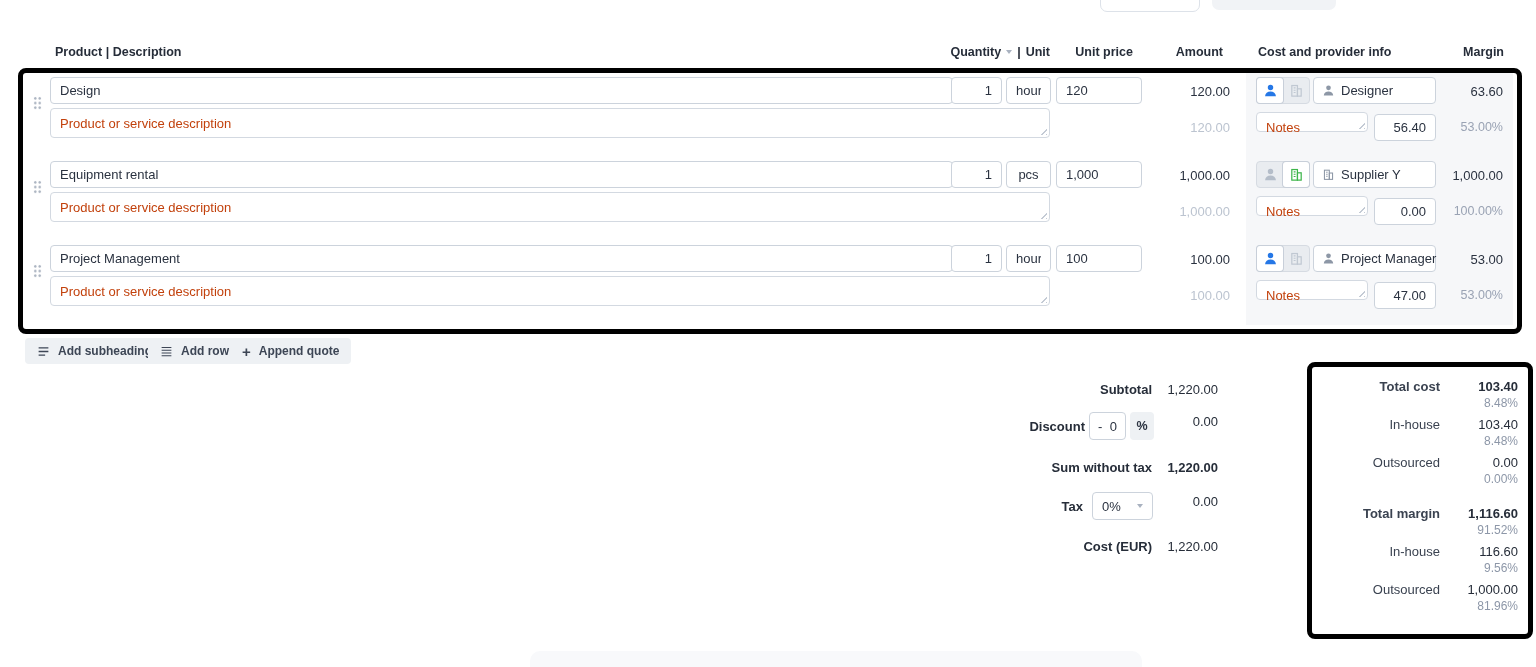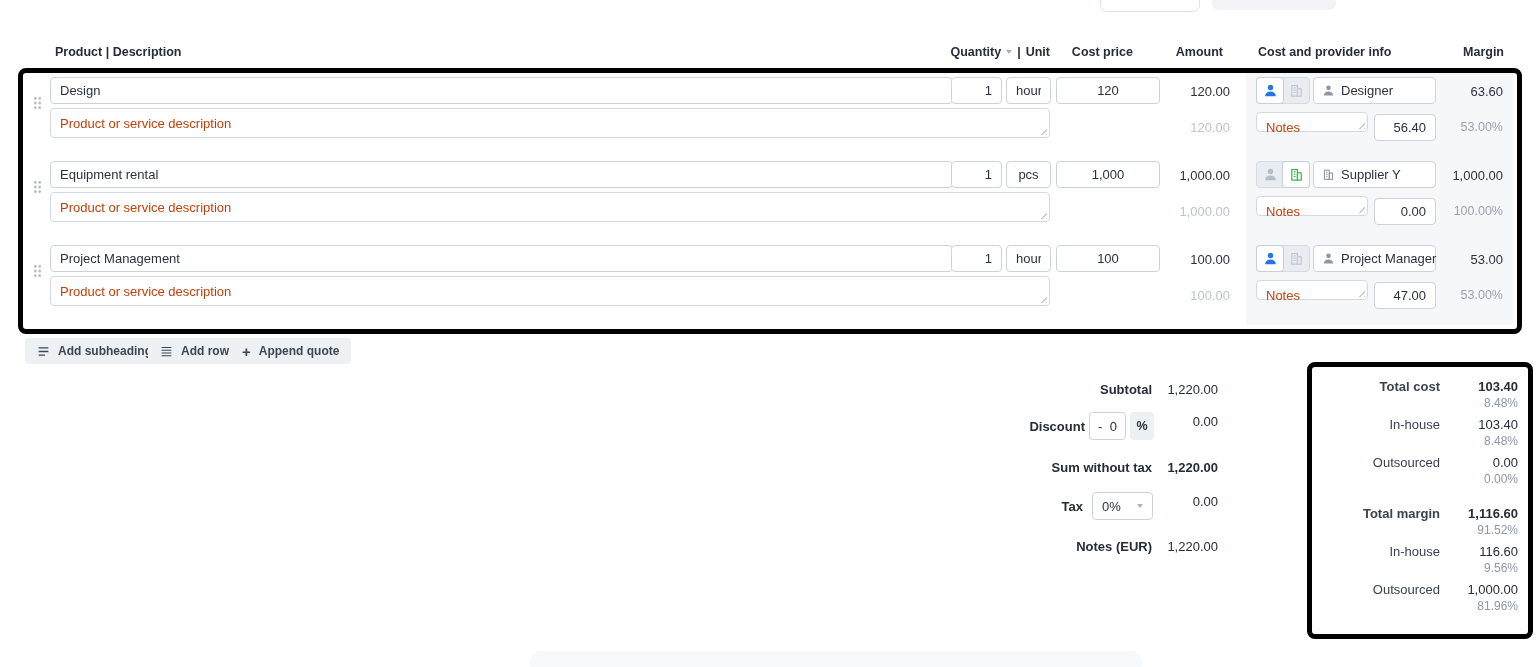--- a/index.html
+++ b/index.html
@@ -35,21 +35,21 @@
   .inp::placeholder { color:#a7b0bf; }
   .product-input { position:absolute; left:27px; top:4px; width:903px; }
   .ta { position:absolute; border:1px solid #d3d9e1; border-radius:4px; background:#fff; }
   .desc-box { left:27px; top:35px; width:1000px; height:30px; }
   .ta .ph { position:absolute; left:9px; top:7px; font-size:13px; color:#c2410c; white-space:nowrap; }
   .grip { position:absolute; right:2px; bottom:2px; width:8px; height:8px;
     background:repeating-linear-gradient(135deg,#c4cbd5 0 1.2px,transparent 1.2px 3.4px);
     clip-path:polygon(100% 0,100% 100%,0 100%); }
   .qty-input   { position:absolute; left:928px; top:4px; width:51px; text-align:right; }
   .unit-input  { position:absolute; left:983px; top:4px; width:45px; text-align:center; }
-  .price-input { position:absolute; left:1033px; top:4px; width:104px; text-align:center; }
+  .price-input { position:absolute; left:1033px; top:4px; width:86px; text-align:left; }
   .amount  { position:absolute; left:1100px; top:11px; width:107px; text-align:right; font-size:13px; }
   .amount2 { position:absolute; left:1100px; top:47px; width:107px; text-align:right; font-size:13px; color:#bcc4d0; }
 
   
   .provider { position:absolute; left:1223px; top:0; width:267px; height:84px; background:#f6f7f9; }
   .toggle { position:absolute; left:10px; top:4px; width:54px; height:27px; background:#e9ecf0;
     border:1px solid #d6dbe2; border-radius:4px; display:flex; }
   .seg { flex:1; display:flex; align-items:center; justify-content:center; border-radius:3px; }
   .seg.active { background:#fff; box-shadow:0 0 0 1px #c8cfd9; }
   .seg .ico { display:flex; }
@@ -120,21 +120,21 @@
   <button class="top-btn-1"></button>
   <button class="top-btn-2"></button>
 
   <div class="colhead" style="left:55px">Product | Description</div>
   <div class="colhead qty-head" style="right:486px">
     <span>Quantity</span>
     <span class="caret"></span>
     <span>|</span>
     <span>Unit</span>
   </div>
-  <div class="colhead" style="right:403px">Cost price</div>
+  <div class="colhead" style="right:403px">Unit price</div>
   <div class="colhead" style="right:313px">Amount</div>
   <div class="colhead" style="left:1258px">Cost and provider info</div>
   <div class="colhead" style="right:32px">Margin</div>
 
   <div class="frame rows-frame">
 
     <div class="row">
       <span class="handle"></span>
       <input class="inp product-input" value="Design" style="">
       <div class="ta desc-box">
@@ -307,21 +307,21 @@
   <div class="sum-label" style="top:460px">Sum without tax</div>
   <div class="sum-value bold" style="top:460px">1,220.00</div>
 
   <div class="sum-label" style="top:499px; right:453px">Tax</div>
   <div class="tax-select">
     <span>0%</span>
     <span class="caret"></span>
   </div>
   <div class="sum-value" style="top:494px">0.00</div>
 
-  <div class="sum-label" style="top:539px">Notes (EUR)</div>
+  <div class="sum-label" style="top:539px">Cost (EUR)</div>
   <div class="sum-value" style="top:539px">1,220.00</div>
 
   <div class="frame cost-frame">
     <div class="cp-body">
       <div class="cp-item total">
         <div class="cp-line">
           <span class="cp-label">Total cost</span>
           <span class="cp-value">103.40</span>
         </div>
         <div class="cp-pct">8.48%</div>

